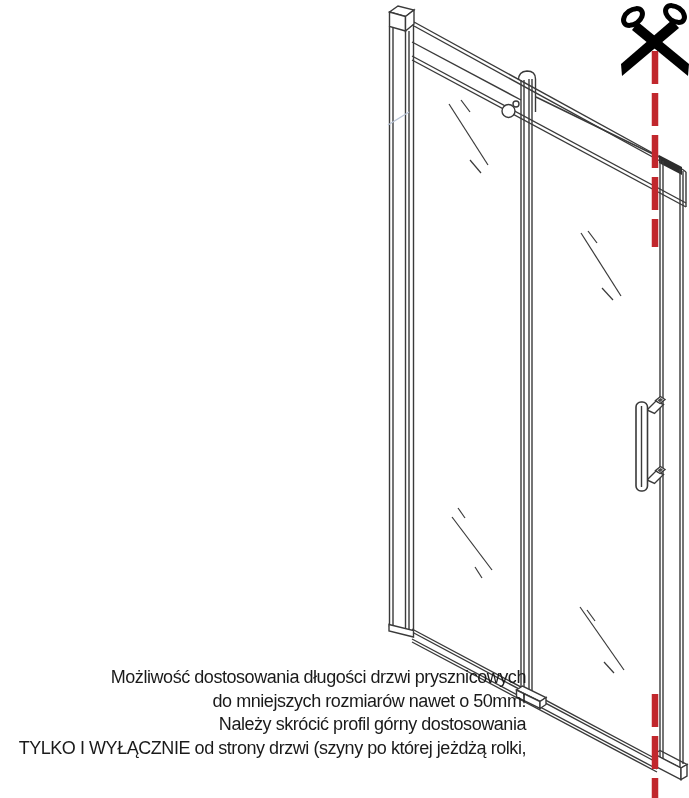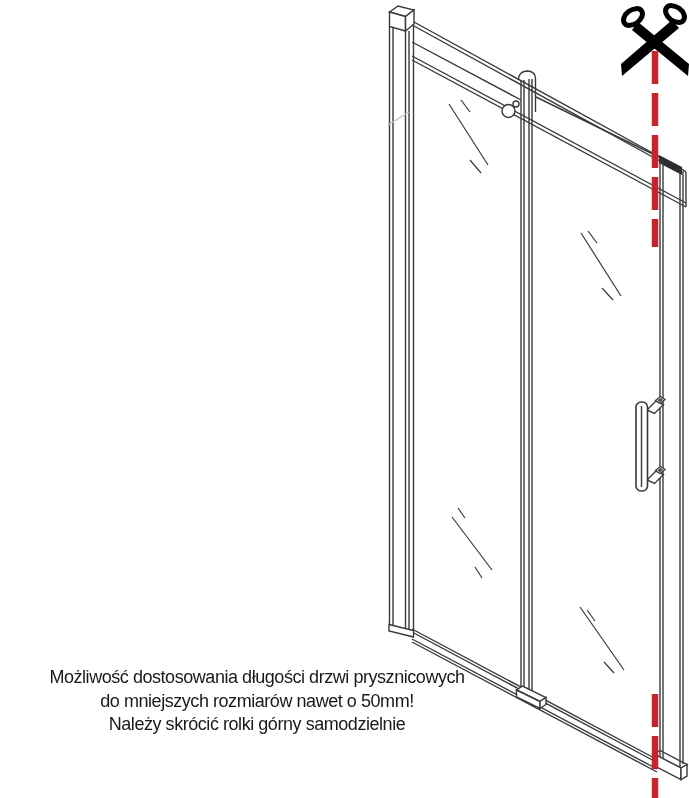--- a/index.html
+++ b/index.html
@@ -3,22 +3,22 @@
 <meta charset="utf-8">
 <style>
   html,body{margin:0;padding:0;background:#fff;}
   .canvas{
     position:relative;width:689px;height:798px;background:#ffffff;
     overflow:hidden;font-family:"Liberation Sans",sans-serif;
   }
   .canvas svg{position:absolute;left:0;top:0;}
   .instructions{
     position:absolute;left:0;top:666px;width:514px;
-    text-align:center;font-size:18px;line-height:23.6px;
-    letter-spacing:-0.45px;color:#1a1a1a;
+    text-align:right;font-size:18px;line-height:23.6px;
+    letter-spacing:-0.45px;color:#1a1a1a;padding-left:12px;
   }
   .instructions div{white-space:nowrap;}
 </style>
 </head>
 <body>
 
 <div class="canvas">
 
   <svg width="689" height="798" viewBox="0 0 689 798">
 
@@ -124,16 +124,17 @@
       <path d="M672,20 L621,64 L622,76 L679,28 Z"></path>
     </g>
 
     <line x1="655" y1="51" x2="655" y2="247" stroke="#c1272d" stroke-width="6.5" stroke-dasharray="33 9"></line>
     <line x1="655" y1="694" x2="655" y2="798" stroke="#c1272d" stroke-width="6.5" stroke-dasharray="33 9"></line>
   </svg>
 
   <div class="instructions">
     <div>Możliwość dostosowania długości drzwi prysznicowych</div>
     <div>do mniejszych rozmiarów nawet o 50mm!</div>
-    <div>Należy skrócić rolki górny samodzielnie</div>
+    <div>Należy skrócić profil górny dostosowania</div>
+    <div>TYLKO I WYŁĄCZNIE od strony drzwi (szyny po której jeżdżą rolki,</div>
   </div>
 
 </div>
 
 </body></html>

